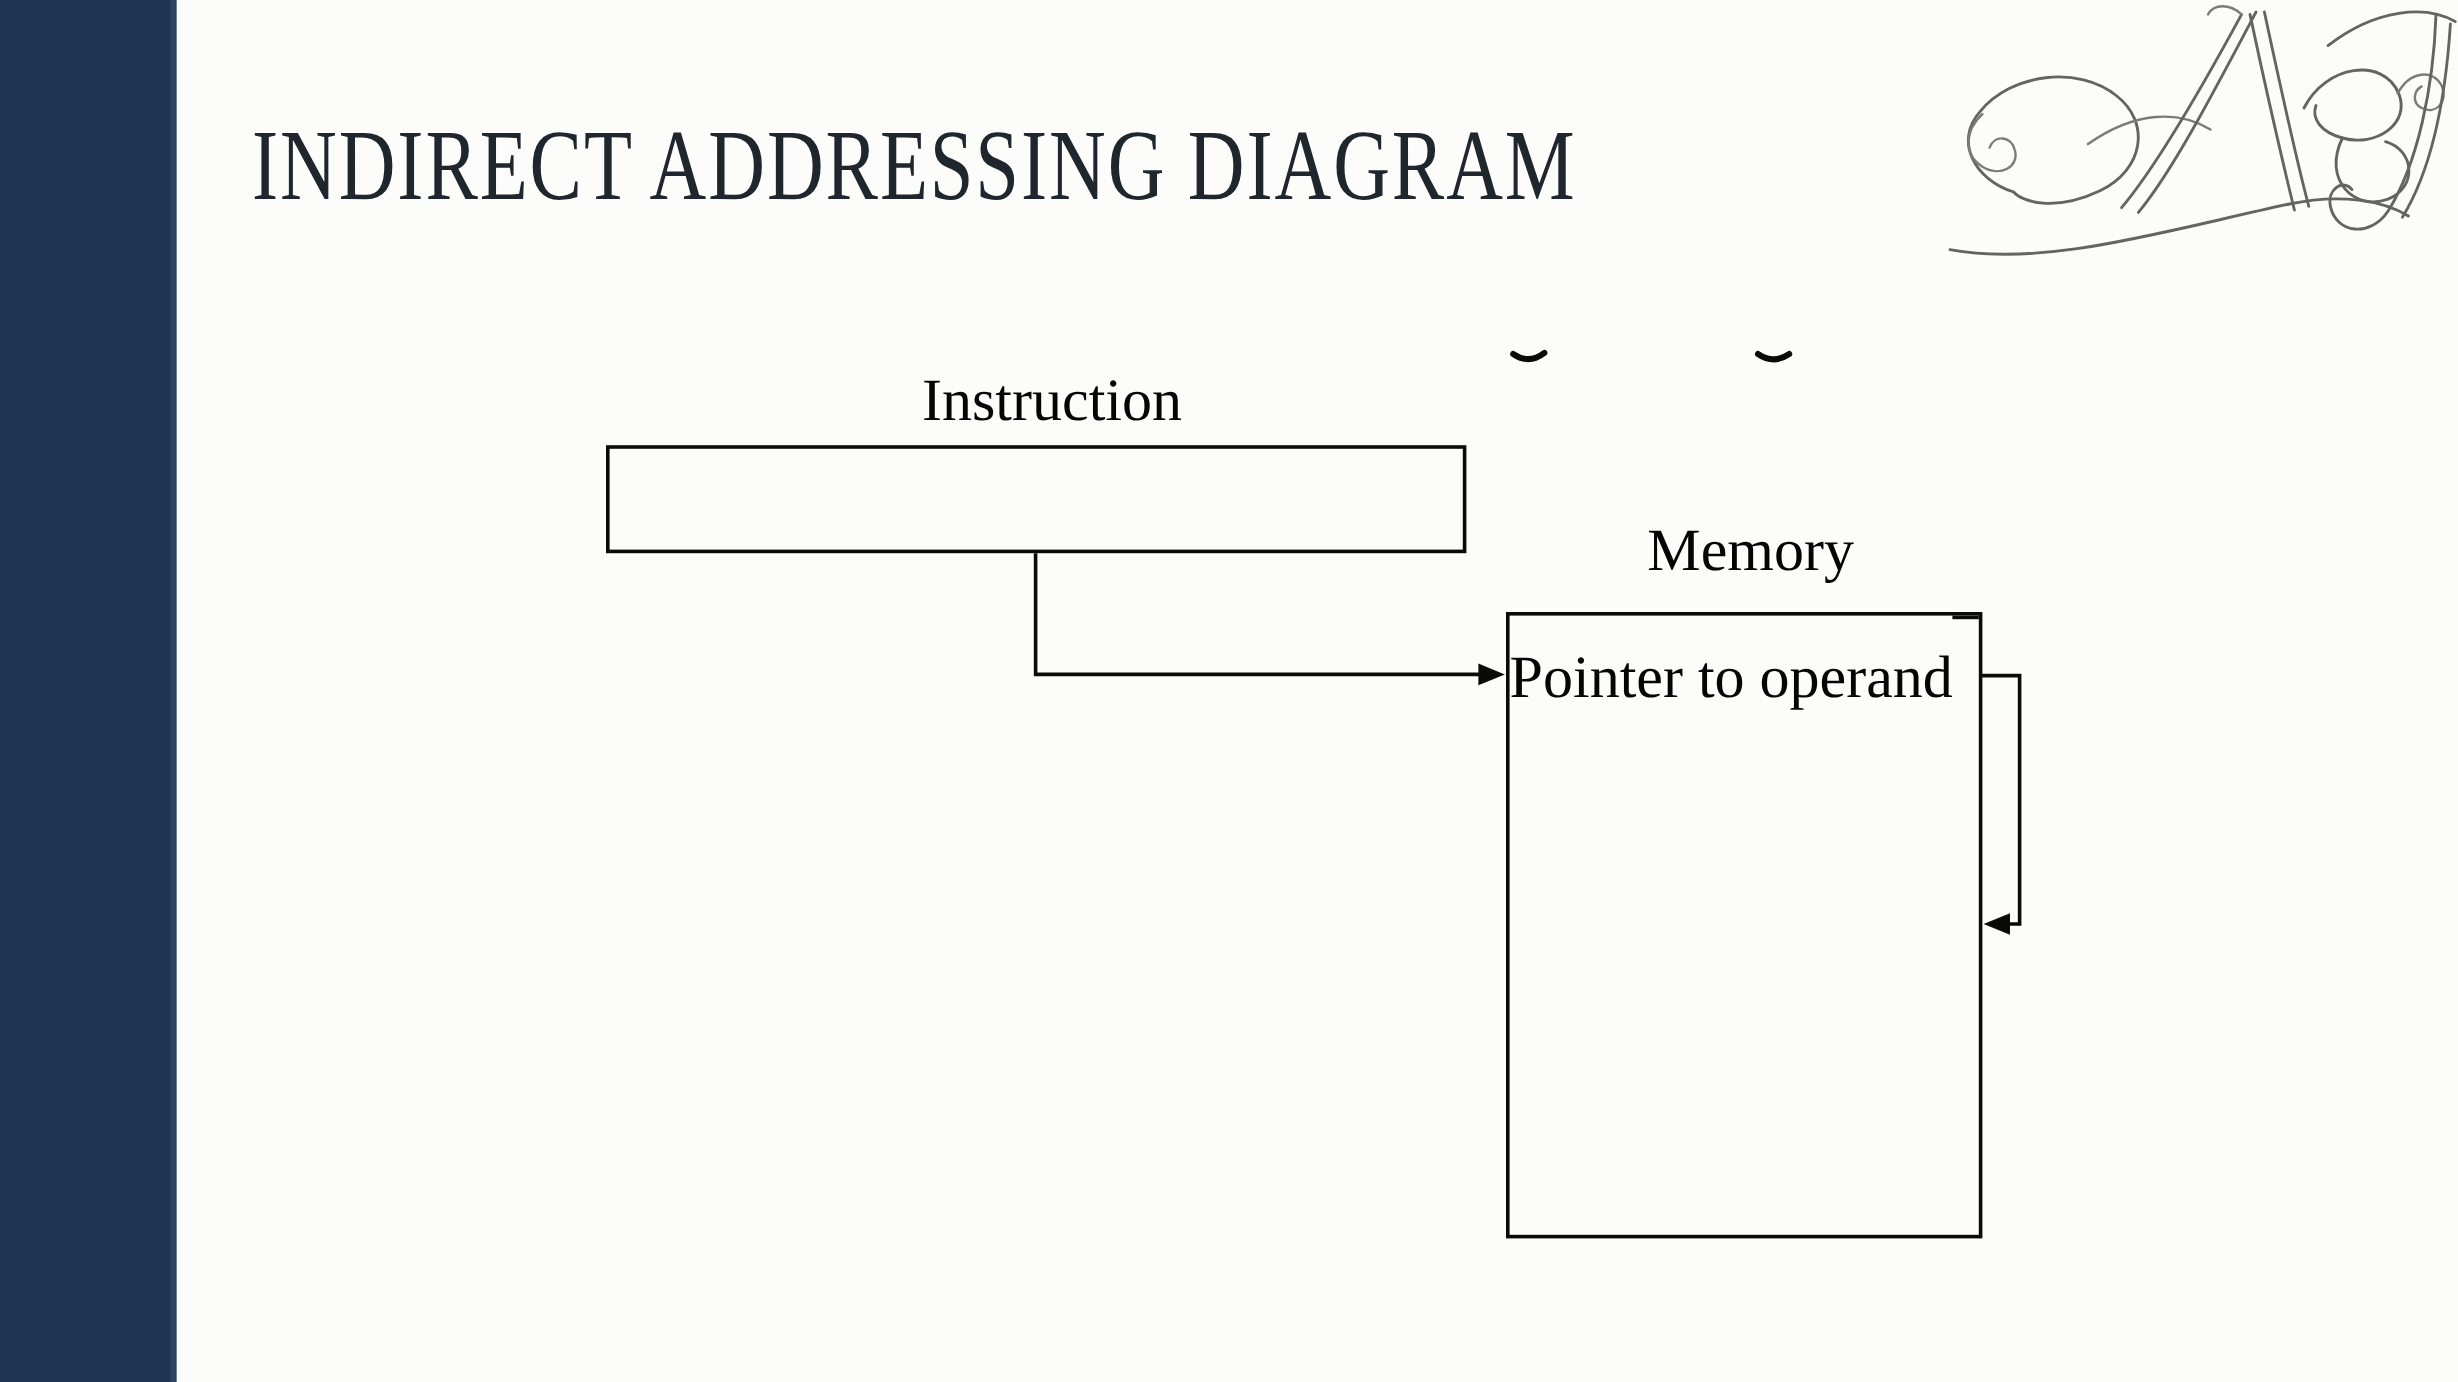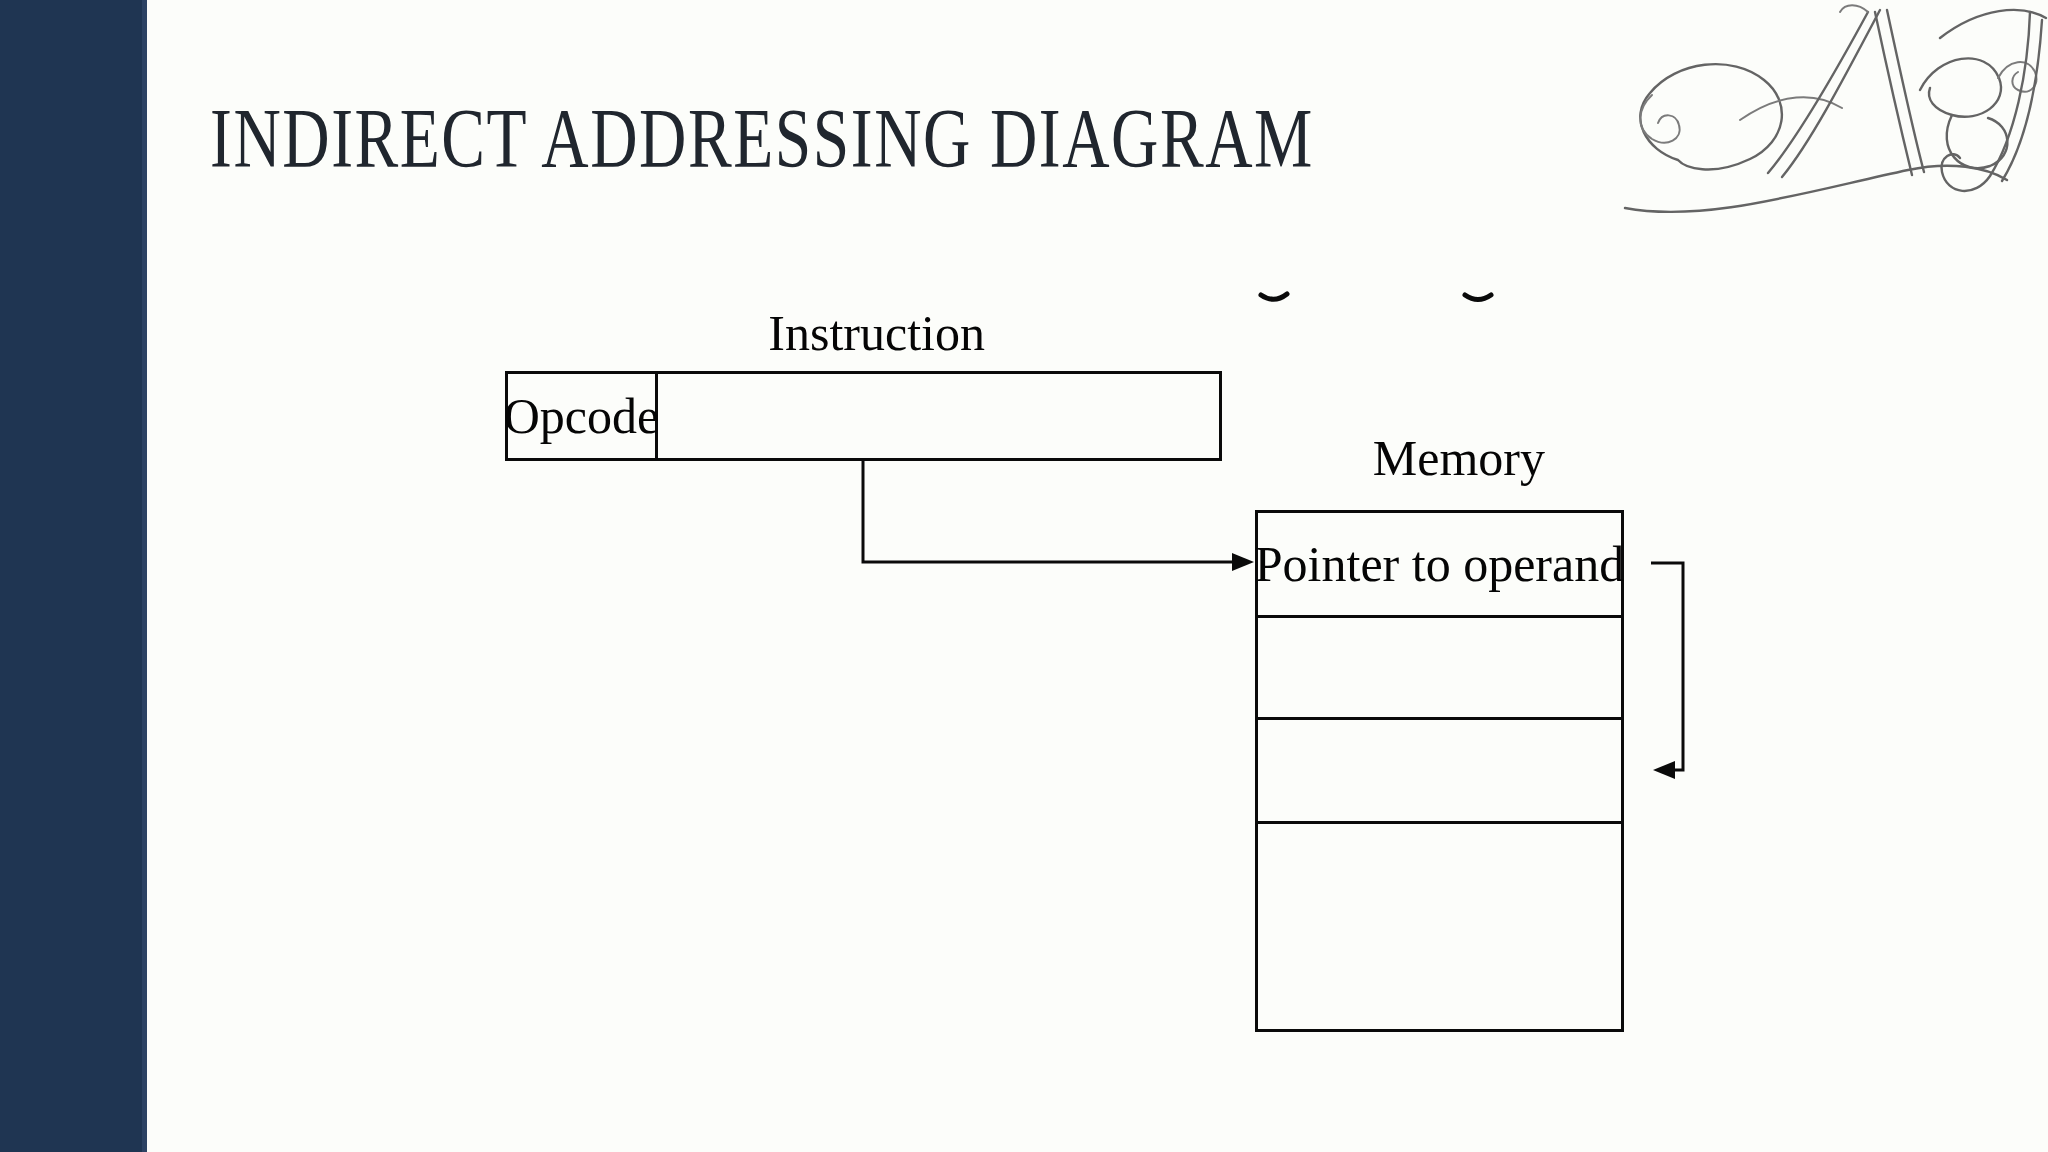--- a/index.html
+++ b/index.html
@@ -47,22 +47,22 @@
   }
   .instr-box .cell {
     display:flex; align-items:center; justify-content:center;
     font-size:50px; color:#050505;
   }
   .instr-box .opcode  { width:150px; border-right:3px solid #0a0a0a; }
   .instr-box .address { flex:1; }
 
   
   .mem-box {
-    position:absolute; left:1255px; top:510px; width:369px; height:522px;
-    border:3px solid #0a0a0a; display:flex; flex-direction:column;
+    position:absolute; left:1255px; top:510px; width:397px; height:522px;
+    border:3px solid #0a0a0a; display:flex; 
     background:transparent;
   }
   .mem-row {
     display:flex; align-items:center; justify-content:center;
     font-size:50px; color:#050505; overflow:visible; white-space:nowrap;
   }
   .mem-row.r1 { height:102px; }
   .mem-row.r2 { height:102px; border-top:3px solid #0a0a0a; }
   .mem-row.r3 { height:100px; border-top:6px solid #0a0a0a; }
   .mem-row.r4 { height:104px; border-top:3px solid #0a0a0a; }
@@ -101,21 +101,20 @@
   <path class="lt" d="M408,78 C418,59 438,57 445,72 C450,85 440,96 428,90 C420,86 421,76 428,72"></path>
 
   <path d="M350,38 C390,7 432,4 456,18"></path>
   <path d="M440,12 C438,72 425,136 400,176 C385,198 357,195 352,172 C349,157 363,149 370,158"></path>
   <path d="M452,20 C448,82 436,142 412,181"></path>
 </svg>
 
 <div class="dlabel" id="instruction-label">Instruction</div>
 
 <div class="instr-box">
-  <div class="cell opcode">Opcode</div>
 </div>
 
 <div class="dlabel" id="memory-label">Memory</div>
 
 <div class="mem-box">
   <div class="mem-row r1">Pointer to operand</div>
   <div class="mem-row r2"></div>
   <div class="mem-row r4"></div>
   <div class="mem-row r5"></div>
 </div>

